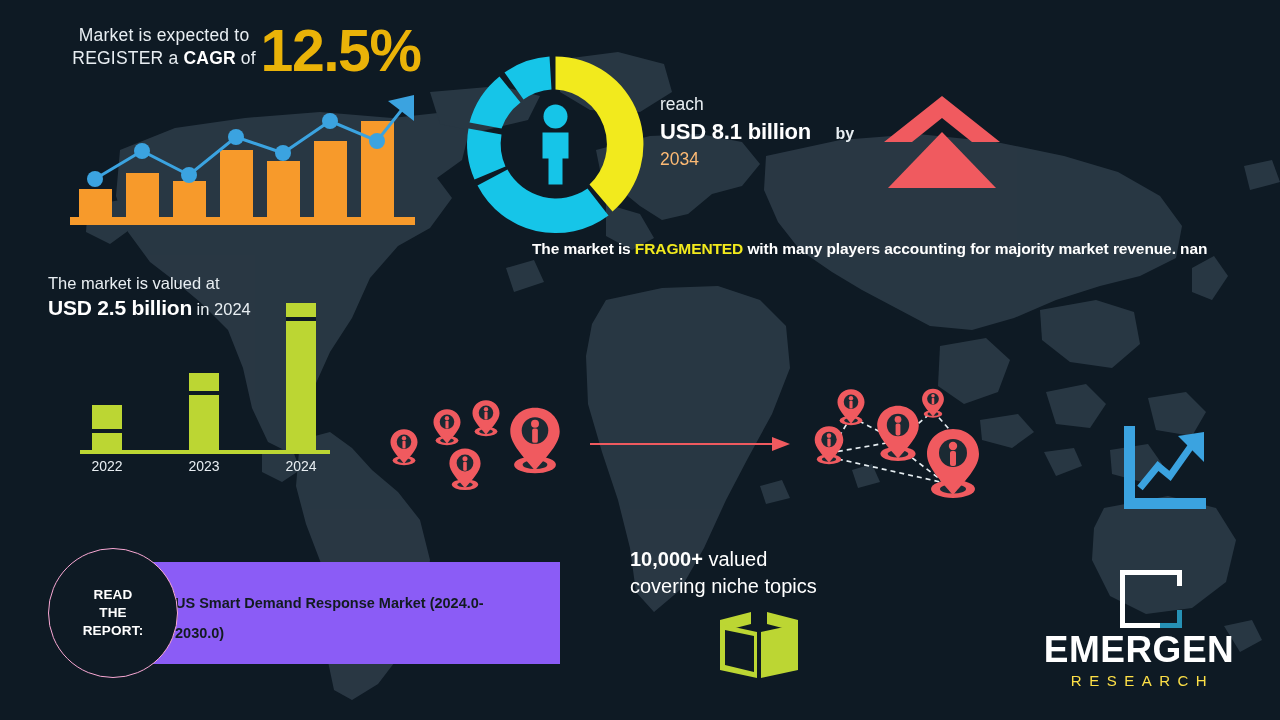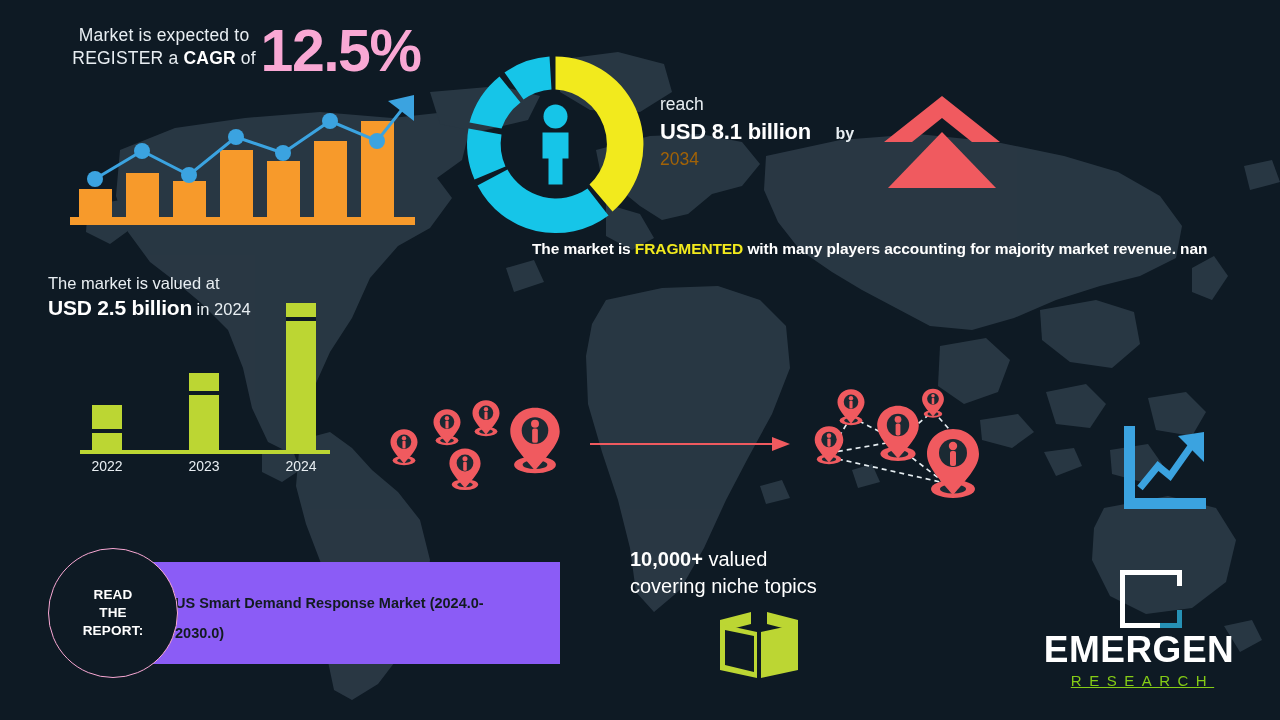--- a/index.html
+++ b/index.html
@@ -27,41 +27,41 @@
     font-size: 17.5px;
     line-height: 23px;
     letter-spacing: .2px;
     width: 185px;
     padding-top: 4px;
   }
   #cagr-text .b { font-weight: bold; color: #ffffff; }
   #cagr-value {
     display: inline-block;
     vertical-align: top;
-    color: #f9a8d4;
+    color: #eab308;
     font-size: 59px;
     font-weight: bold;
     line-height: 62px;
     letter-spacing: -1.5px;
     margin-left: 4px;
   }
 
   
   #orange-chart { left: 70px; top: 85px; width: 345px; height: 140px; }
 
   
   #donut { left: 463px; top: 52px; width: 185px; height: 185px; }
 
   
   #forecast-block { left: 660px; top: 70px; width: 250px; }
   #forecast-lead { color: #e8eef2; font-size: 17.5px; line-height: 23px; }
   #forecast-line2 { margin-top: 3px; line-height: 26px; }
   #forecast-value { color: #ffffff; font-size: 22px; font-weight: bold; letter-spacing: -.2px; }
   #forecast-by { color: #e8eef2; font-size: 16px; font-weight: bold; padding-left: 20px; }
-  #forecast-year { color: #a16207; font-size: 17.5px; line-height: 23px; display:block; margin-top:1px;}
+  #forecast-year { color: #fdba74; font-size: 17.5px; line-height: 23px; display:block; margin-top:1px;}
 
   
   #red-arrows { left: 884px; top: 96px; width: 116px; height: 94px; }
 
   
   #fragmented-block {
     left: 532px; top: 236px; width: 690px;
     color: #ffffff; font-size: 15.5px; line-height: 25px;
     font-weight: bold;
     letter-spacing: -.1px;
@@ -122,23 +122,23 @@
   
   #logo { left: 1014px; top: 566px; width: 250px; height: 140px; }
   #logo-mark { position:absolute; left: 106px; top: 4px; width: 62px; height: 58px; }
   #logo-name {
     position: absolute; left: 0; top: 64px; width: 250px;
     text-align: center; color: #ffffff;
     font-size: 37px; font-weight: bold; letter-spacing: .5px; line-height: 40px;
   }
   #logo-sub {
     position: absolute; left: 0; top: 106px; width: 250px;
-    text-align: center; color: #84cc16;
+    text-align: center; color: #fde047;
     font-size: 15px; letter-spacing: 7.5px; line-height: 18px;
-    padding-left: 7px; box-sizing: border-box; text-decoration: underline;
+    padding-left: 7px; box-sizing: border-box;
   }
 </style>
 </head>
 <body>
 
 <div id="stage">
 
   <svg id="worldmap" viewBox="0 0 1280 720" preserveAspectRatio="none" aria-hidden="true">
     <rect x="0" y="0" width="1280" height="720" fill="#0e1a24"></rect>
     <g fill="#2b3a46" opacity="0.92">

